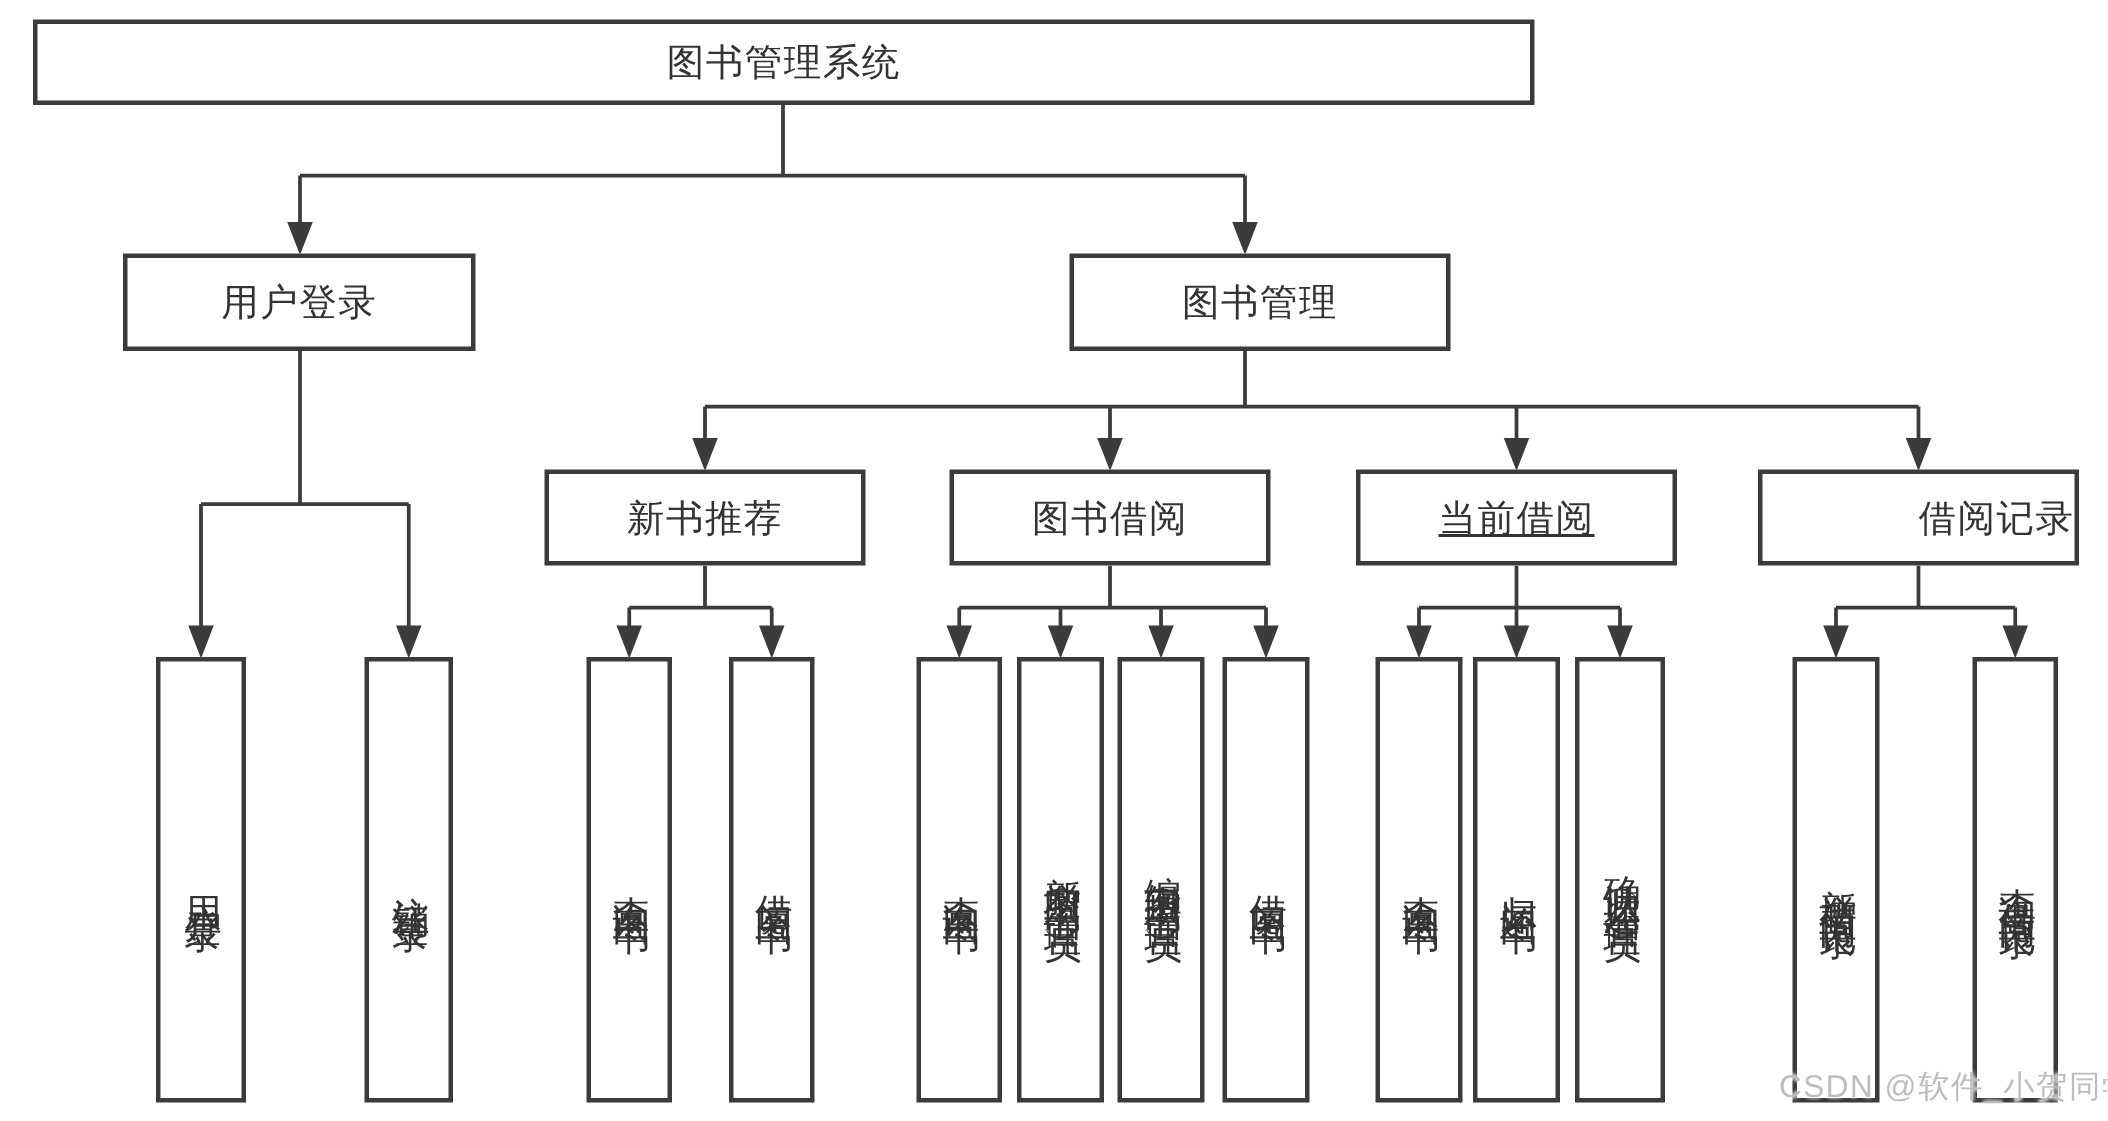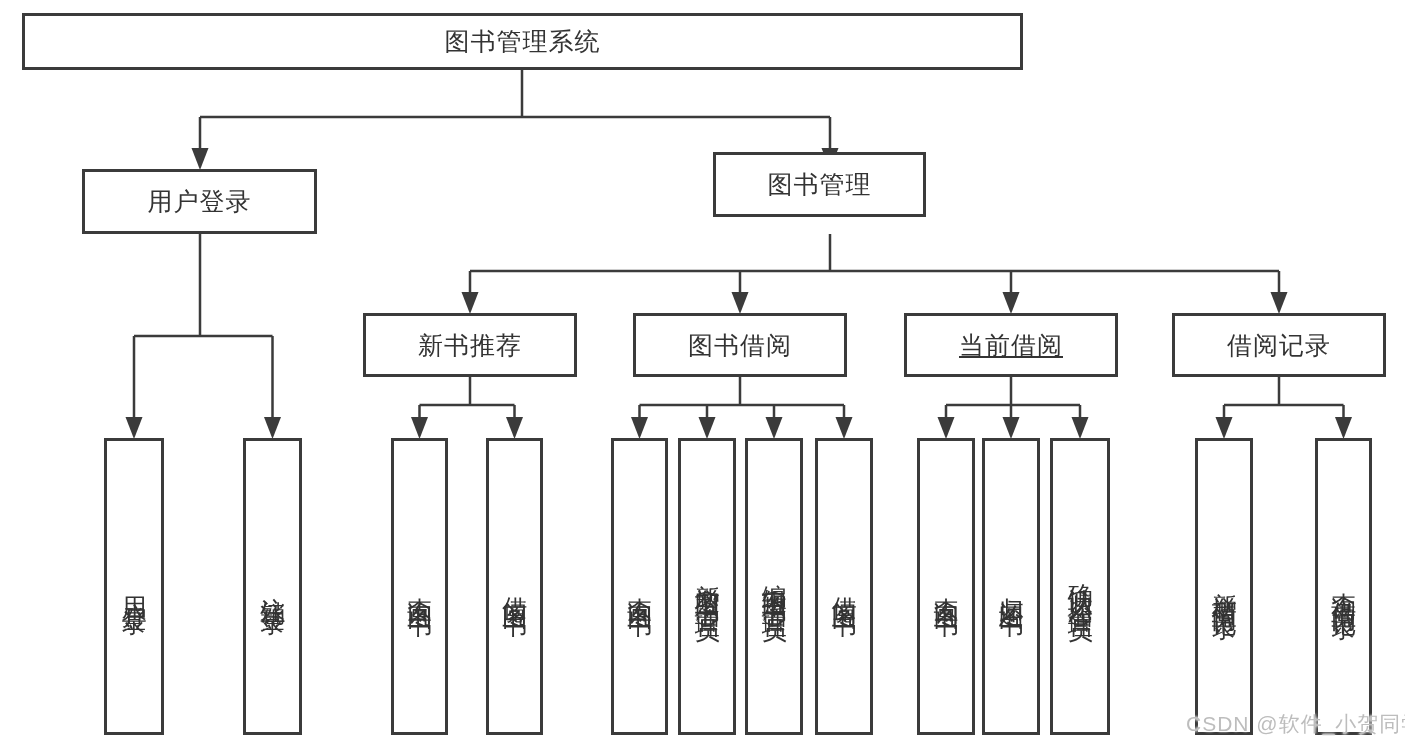--- a/index.html
+++ b/index.html
@@ -88,34 +88,34 @@
     </g>
   </svg>
 
   <div class="node" style="left:22px; top:13px; width:1001px; height:57px;">
     <span>图书管理系统</span>
   </div>
 
   <div class="node" style="left:82px; top:169px; width:235px; height:65px;">
     <span>用户登录</span>
   </div>
-  <div class="node" style="left:713px; top:152px; width:213px; height:65px;">
+  <div class="node" style="left:713px; top:169px; width:254px; height:65px;">
     <span>图书管理</span>
   </div>
 
   <div class="node" style="left:363px; top:313px; width:214px; height:64px;">
     <span>新书推荐</span>
   </div>
   <div class="node" style="left:633px; top:313px; width:214px; height:64px;font-family:Liberation Mono, monospace;">
     <span>图书借阅</span>
   </div>
   <div class="node" style="left:904px; top:313px; width:214px; height:64px;text-decoration:underline;">
     <span>当前借阅</span>
   </div>
-  <div class="node" style="left:1172px; top:313px; width:214px; height:64px;">
+  <div class="node" style="left:1172px; top:313px; width:214px; height:64px;justify-content:flex-end;">
     <span>借阅记录</span>
   </div>
 
   <div class="node leaf" style="left:104px; top:438px; width:60px; height:297px;">
     <span>用户登录</span>
   </div>
   <div class="node leaf" style="left:243px; top:438px; width:59px; height:297px;">
     <span>注销登录</span>
   </div>
 

